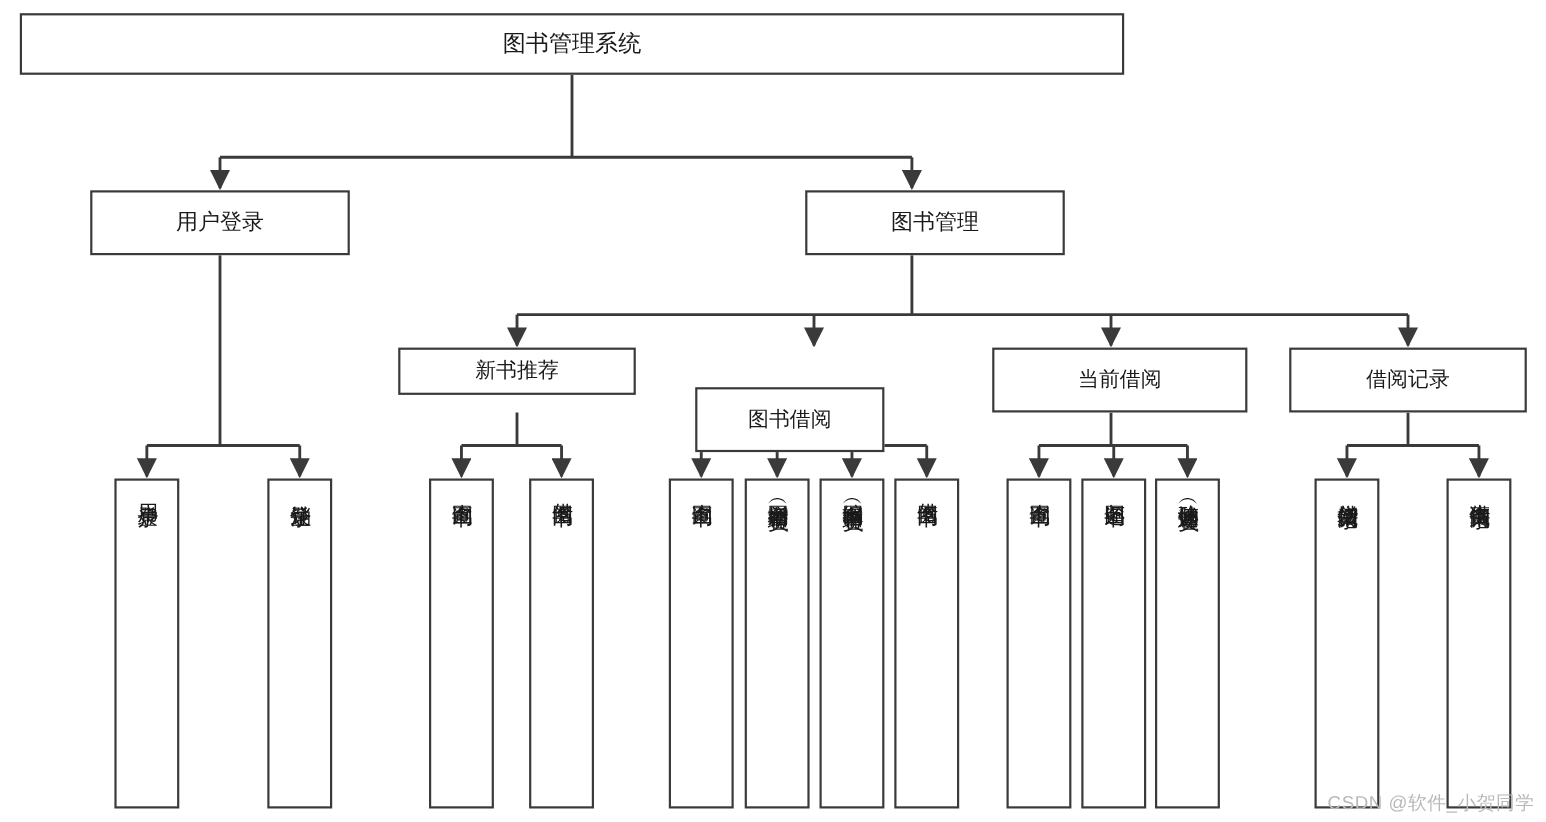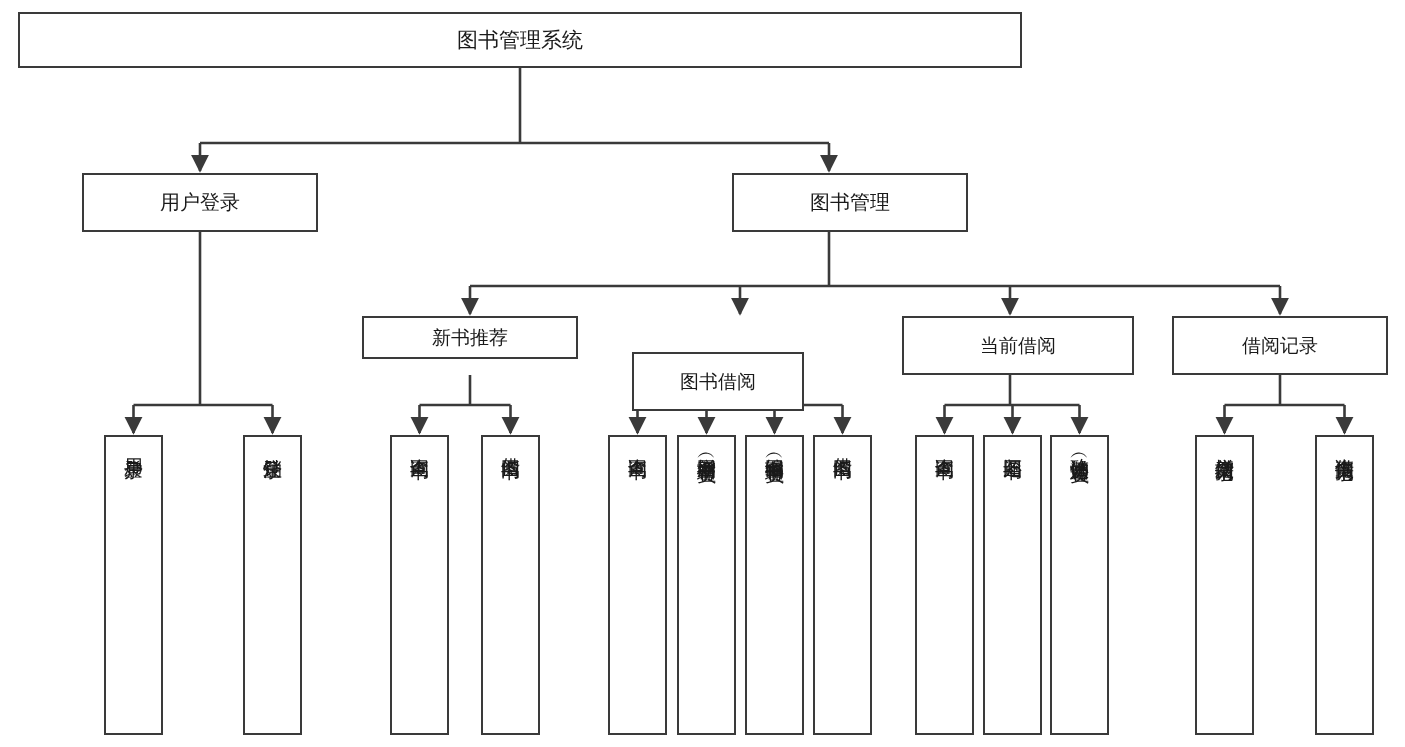--- a/index.html
+++ b/index.html
@@ -172,13 +172,14 @@
         <span class="label">确认归还（管理员）</span>
       </div>
       <div class="node leaf vertical" style="left: 1195px; top: 435px; width: 59px; height: 300px;">
         <span class="label">新增借阅记录</span>
       </div>
       <div class="node leaf vertical" style="left: 1315px; top: 435px; width: 59px; height: 300px;">
         <span class="label">查询借阅记录</span>
       </div>
     </div>
 
+  <div class="watermark">CSDN @软件_小贺同学</div>
 </div>
 
 </body></html>

